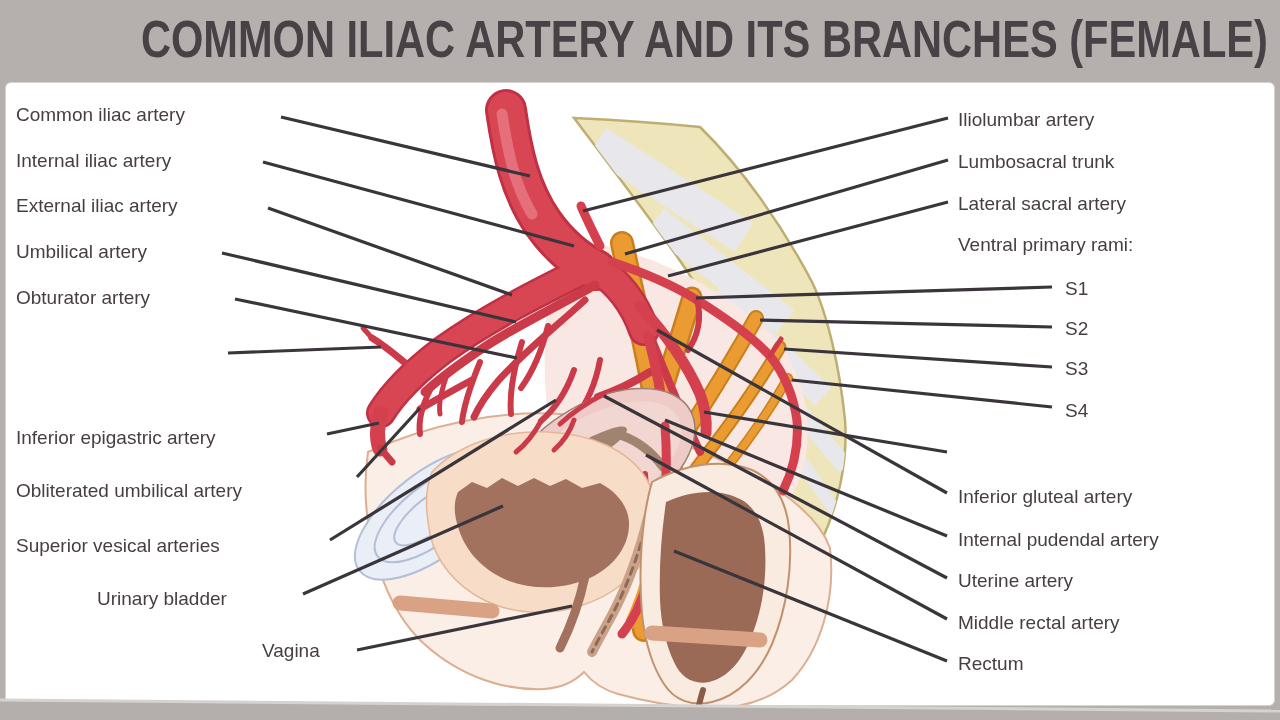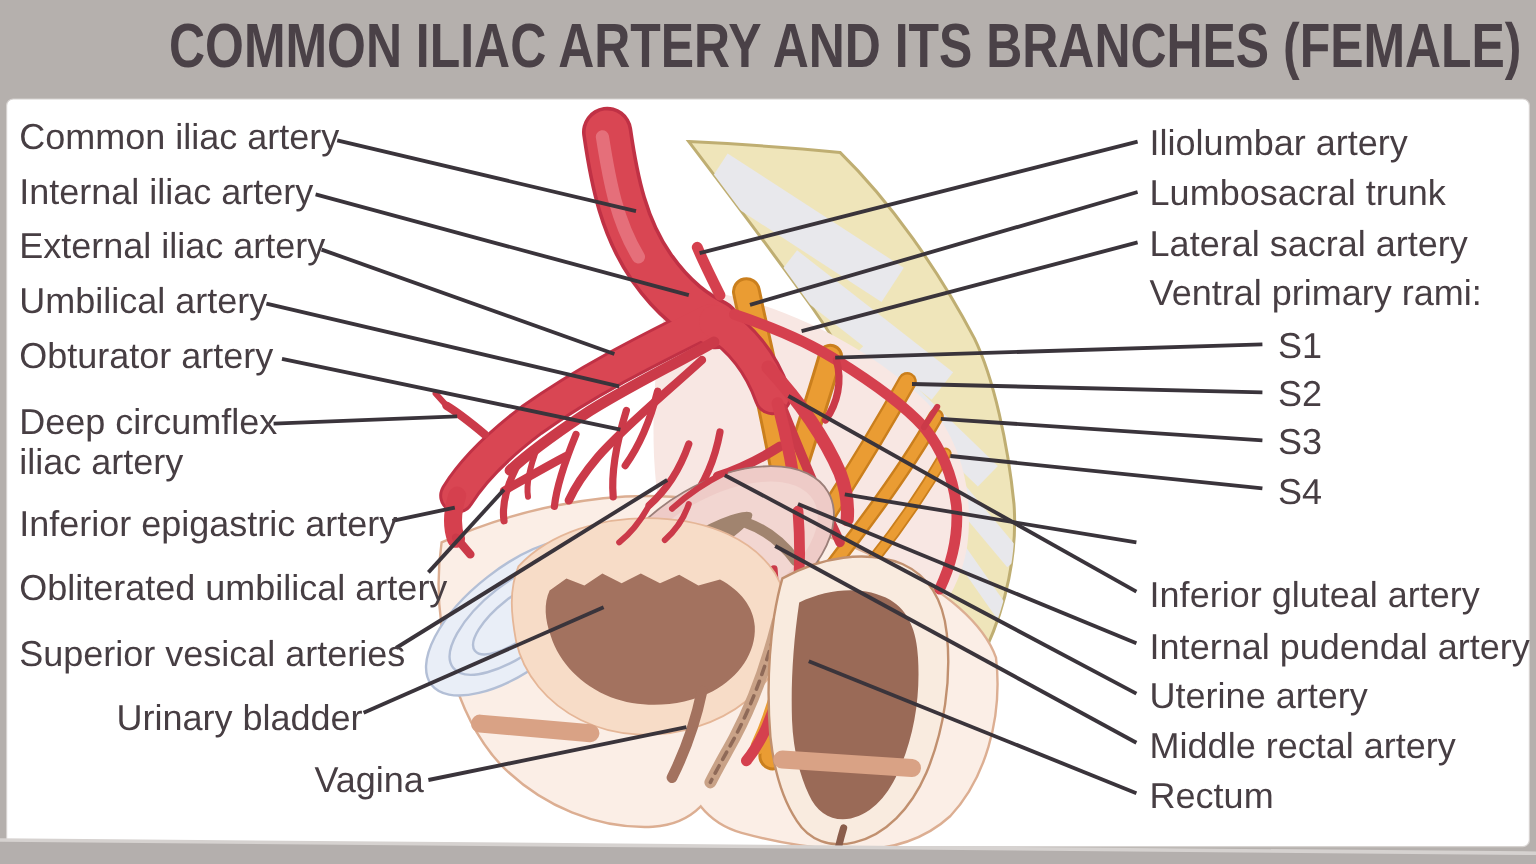--- a/index.html
+++ b/index.html
@@ -6,21 +6,21 @@
     background:#b5b0ad;font-family:"Liberation Sans","DejaVu Sans",sans-serif;}
   .stage{position:relative;width:1280px;height:720px;}
   .panel{position:absolute;left:5px;top:82px;width:1268px;height:622px;
     background:#ffffff;border:1px solid #d6d2d0;border-radius:6px;z-index:0;}
   .title-bar{position:absolute;left:0;top:0;width:1280px;height:82px;z-index:3;
     text-align:center;}
   .title-inner{display:inline-block;margin-top:9px;font-size:52px;font-weight:700;
     color:#4a4147;letter-spacing:0px;white-space:nowrap;
     transform:scaleX(.80);transform-origin:50% 0;}
   svg.scene{position:absolute;left:0;top:0;z-index:1;}
-  .lbl{position:absolute;font-size:30px;line-height:33px;color:#473e43;
+  .lbl{position:absolute;font-size:19px;line-height:33px;color:#473e43;
     white-space:pre-line;z-index:2;}
 </style>
 </head>
 <body>
 
 <div class="stage">
   <div class="title-bar">
     <div class="title-inner">COMMON ILIAC ARTERY AND ITS BRANCHES (FEMALE)</div>
   </div>
   <div class="panel"></div>
@@ -178,22 +178,20 @@
       <line x1="947" y1="619" x2="646" y2="455"></line>
       <line x1="947" y1="661" x2="674" y2="551"></line>
     </g>
   </svg>
 
   <div class="lbl" style="left:16px;top:98px">Common iliac artery</div>
   <div class="lbl" style="left:16px;top:144px">Internal iliac artery</div>
   <div class="lbl" style="left:16px;top:235px">Umbilical artery</div>
   <div class="lbl" style="left:16px;top:189px">External iliac artery</div>
   <div class="lbl" style="left:16px;top:281px">Obturator artery</div>
-  <div class="lbl" style="left:16px;top:336px">Deep circumflex
-iliac artery</div>
   <div class="lbl" style="left:16px;top:421px">Inferior epigastric artery</div>
   <div class="lbl" style="left:16px;top:474px">Obliterated umbilical artery</div>
   <div class="lbl" style="left:16px;top:529px">Superior vesical arteries</div>
   <div class="lbl" style="left:97px;top:582px">Urinary bladder</div>
   <div class="lbl" style="left:262px;top:634px">Vagina</div>
 
   <div class="lbl" style="left:958px;top:103px">Iliolumbar artery</div>
   <div class="lbl" style="left:958px;top:145px">Lumbosacral trunk</div>
   <div class="lbl" style="left:958px;top:187px">Lateral sacral artery</div>
   <div class="lbl" style="left:958px;top:228px">Ventral primary rami:</div>

